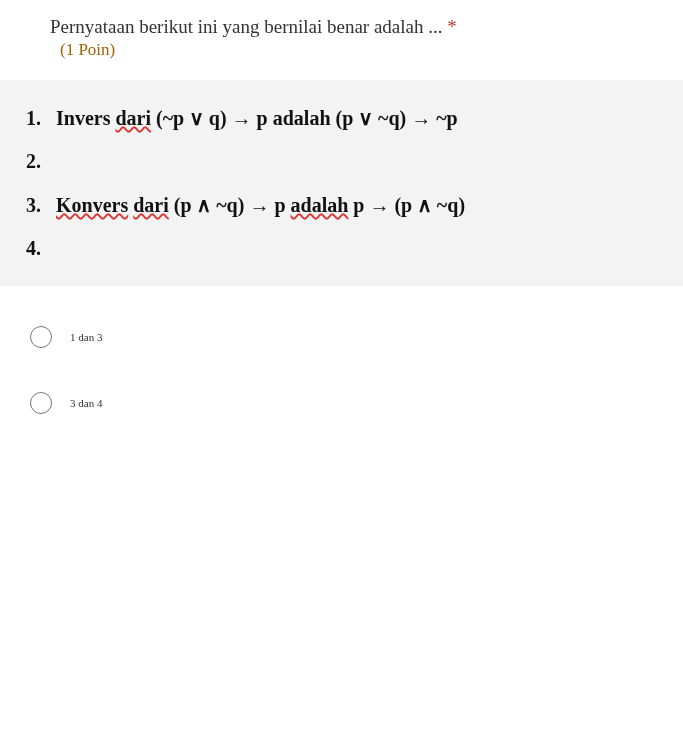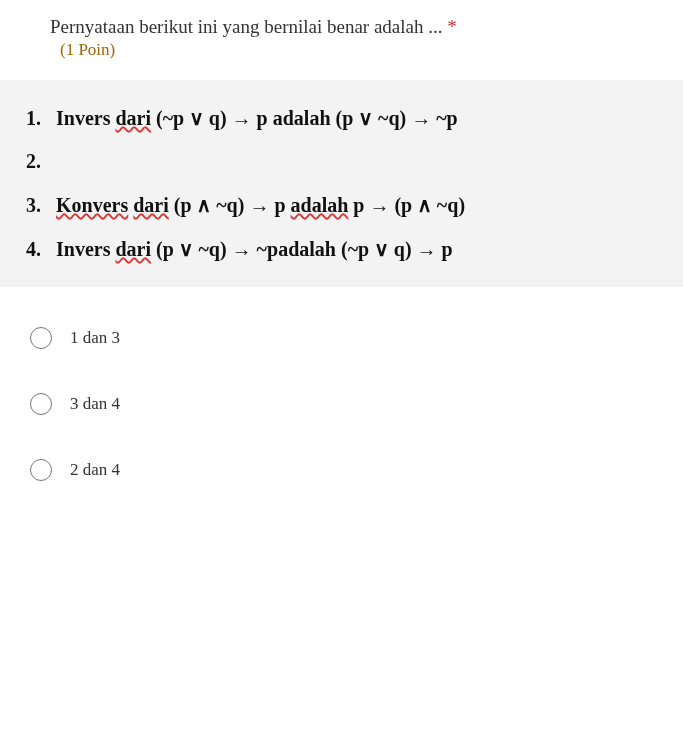--- a/index.html
+++ b/index.html
@@ -67,21 +67,21 @@
   .radio {
     width: 22px;
     height: 22px;
     border: 1.5px solid #777;
     border-radius: 50%;
     margin-right: 18px;
     flex: none;
   }
   .opt-label {
     font-family: "Comic Sans MS", "Segoe Script", cursive;
-    font-size: 17px;
+    font-size: 11px;
     color: #333;
   }
 </style>
 </head>
 <body>
 
 <div class="header">
   <div class="question-text">
     <span>Pernyataan berikut ini yang bernilai benar adalah ...</span>
     <span class="asterisk">*</span>
@@ -112,36 +112,26 @@
       <span class="sqg">Konvers</span>
       <span class="sqg">dari</span>
       <span>(p ∧ ~q) → p</span>
       <span class="sqg">adalah</span>
       <span>p → (p ∧ ~q)</span>
     </span>
   </div>
 
   <div class="stmt-row">
     <span class="stmt-num">4.</span>
-    <span class="stmt-body">
-      <span>Invers</span>
-      <span class="sqg">dari</span>
-      <span>(p ∨ ~q) → ~p</span><span>adalah</span>
-      <span>(~p ∨ q) → p</span>
-    </span>
   </div>
 
 </div>
 
 <div class="options">
   <div class="option">
     <div class="radio"></div>
     <div class="opt-label">1 dan 3</div>
   </div>
   <div class="option">
     <div class="radio"></div>
     <div class="opt-label">3 dan 4</div>
   </div>
-  <div class="option">
-    <div class="radio"></div>
-    <div class="opt-label">2 dan 4</div>
-  </div>
 </div>
 
 </body></html>

